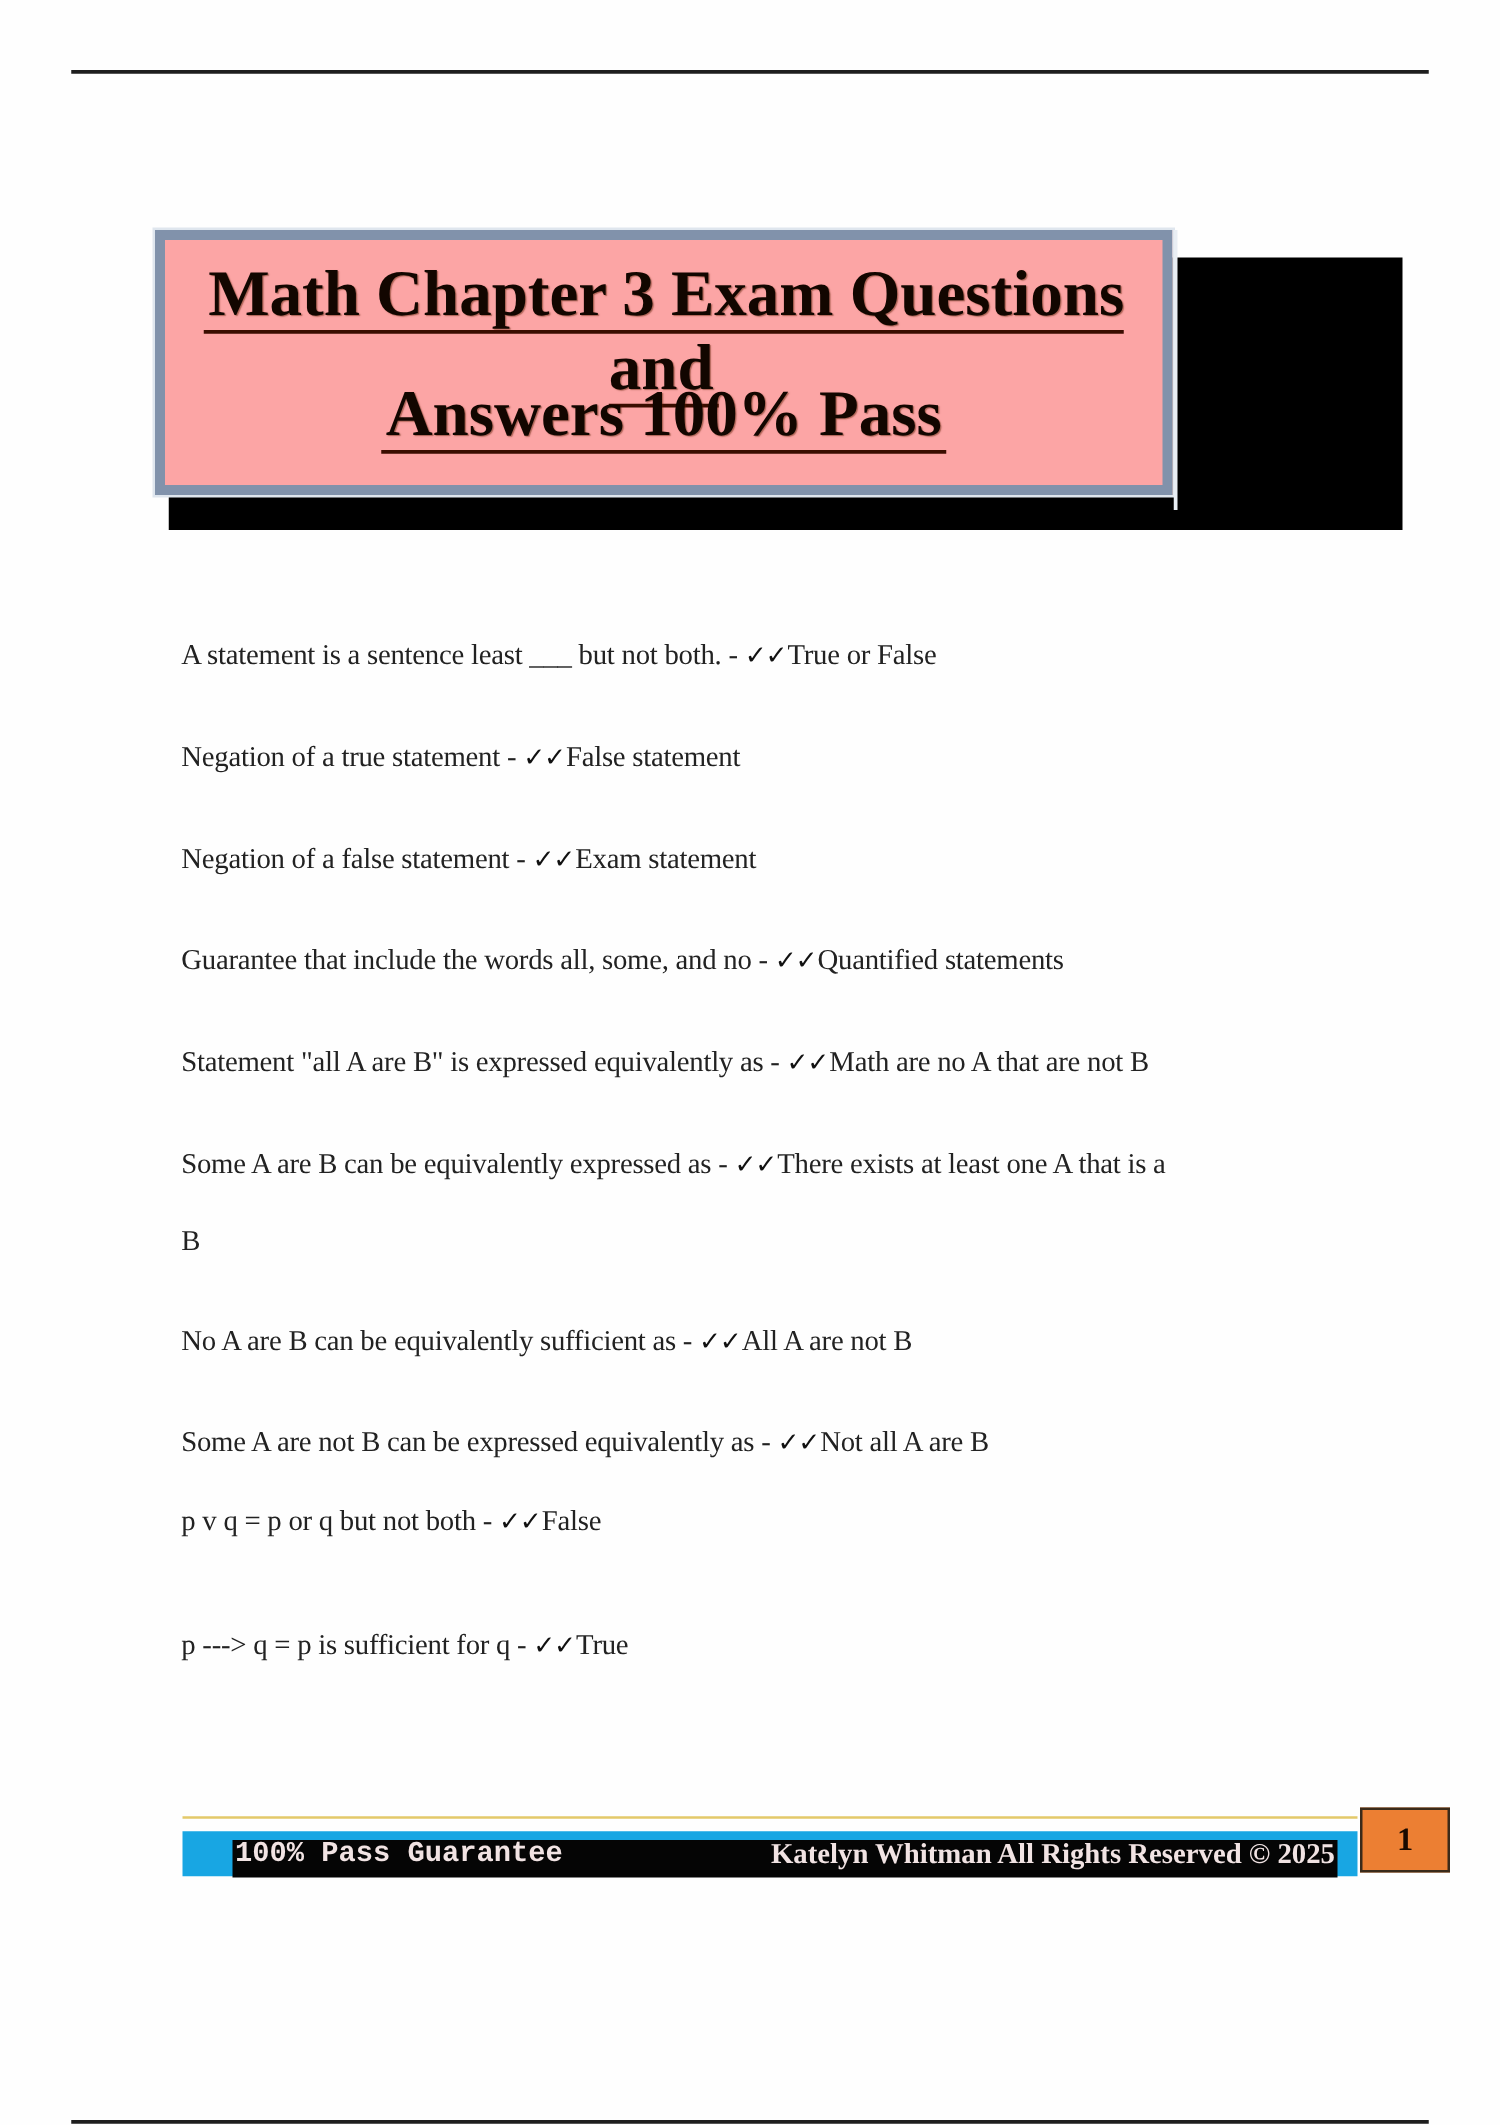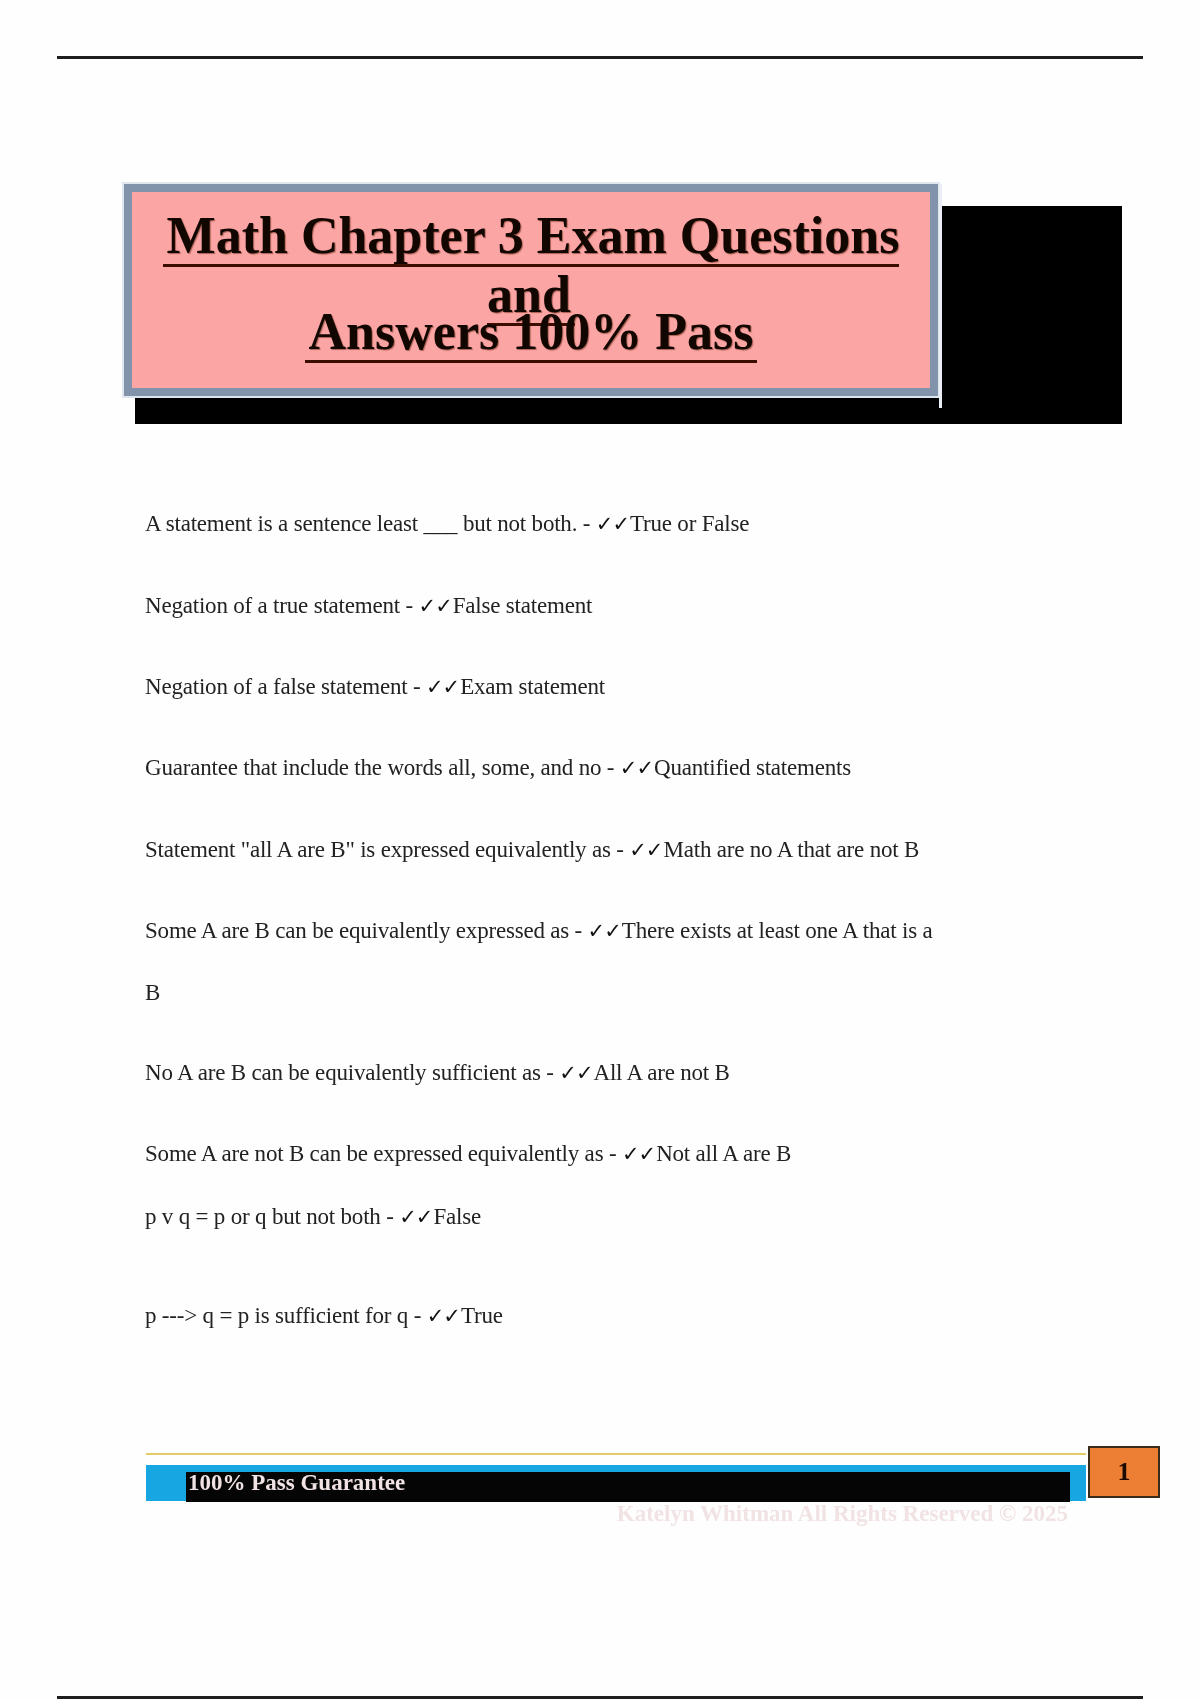--- a/index.html
+++ b/index.html
@@ -37,22 +37,22 @@
       font-size: 23px; color: #222; letter-spacing: -0.2px;
     }
     .check { font-family: "DejaVu Sans", sans-serif; font-weight: bold; font-size: 21px; color: #111; letter-spacing: -1px; margin-right: 1px; }
 
     .footer-hr { position: absolute; left: 146px; top: 1453px; width: 940px; height: 2px; background: #e3c96a; }
     .footer-bar { position: absolute; left: 146px; top: 1465px; width: 940px; height: 36px; background: #18a6e3; }
     .footer-black { position: absolute; left: 186px; top: 1472px; width: 884px; height: 30px; background: #050505; }
     .footer-left, .footer-right {
       position: absolute; top: 1470px; font-weight: bold; font-size: 23px; color: #f1e3e3; white-space: nowrap;
     }
-    .footer-left { left: 188px; }
-    .footer-right { right: 132px; margin-top: 31px; }
+    .footer-left { left: 188px; font-family: Liberation Mono, monospace; }
+    .footer-right { right: 132px; }
     .page-num {
       position: absolute; left: 1088px; top: 1446px; width: 72px; height: 52px;
       box-sizing: border-box; border: 2px solid #3a2a1a; background: #ec7f33;
       font-weight: bold; font-size: 26px; color: #1a0a00; text-align: center; line-height: 48px;
     }
   </style>
 </head>
 <body>
 
 <div class="rule top"></div>

